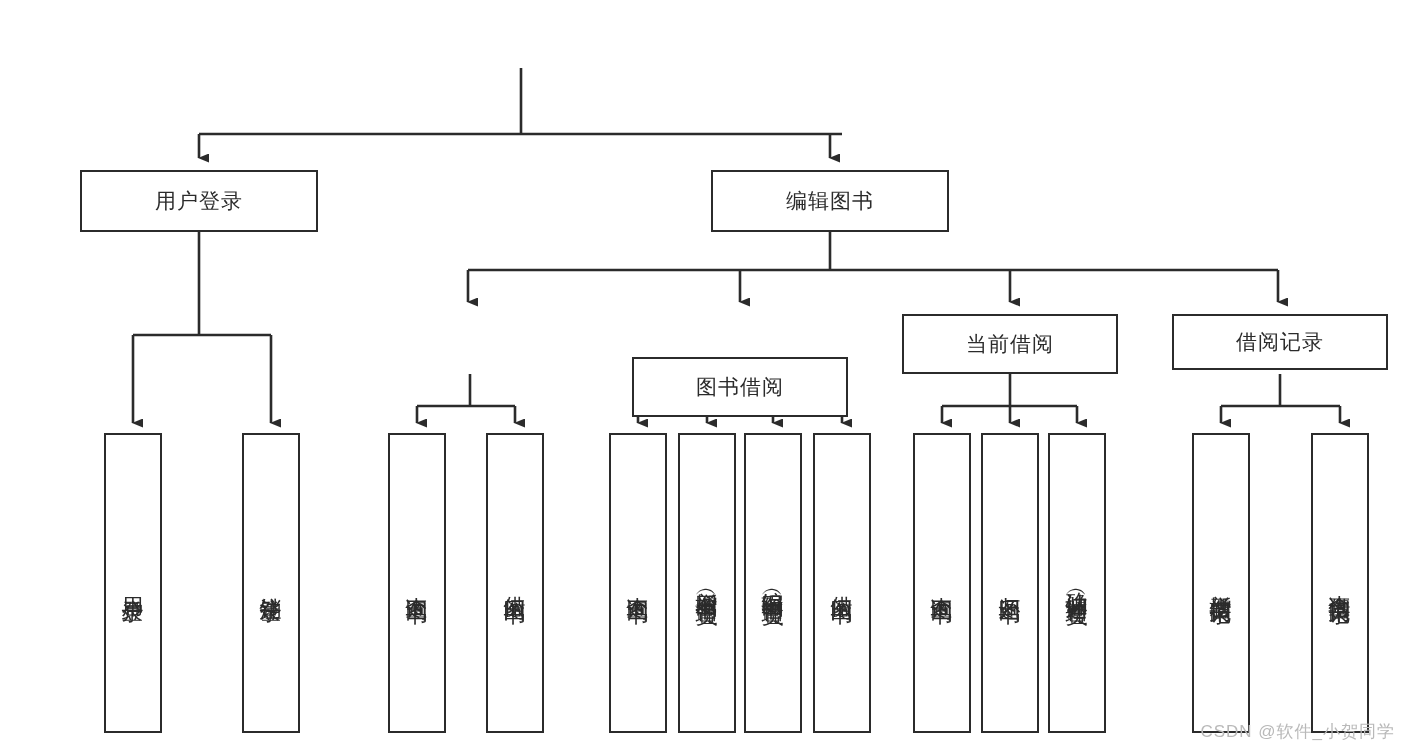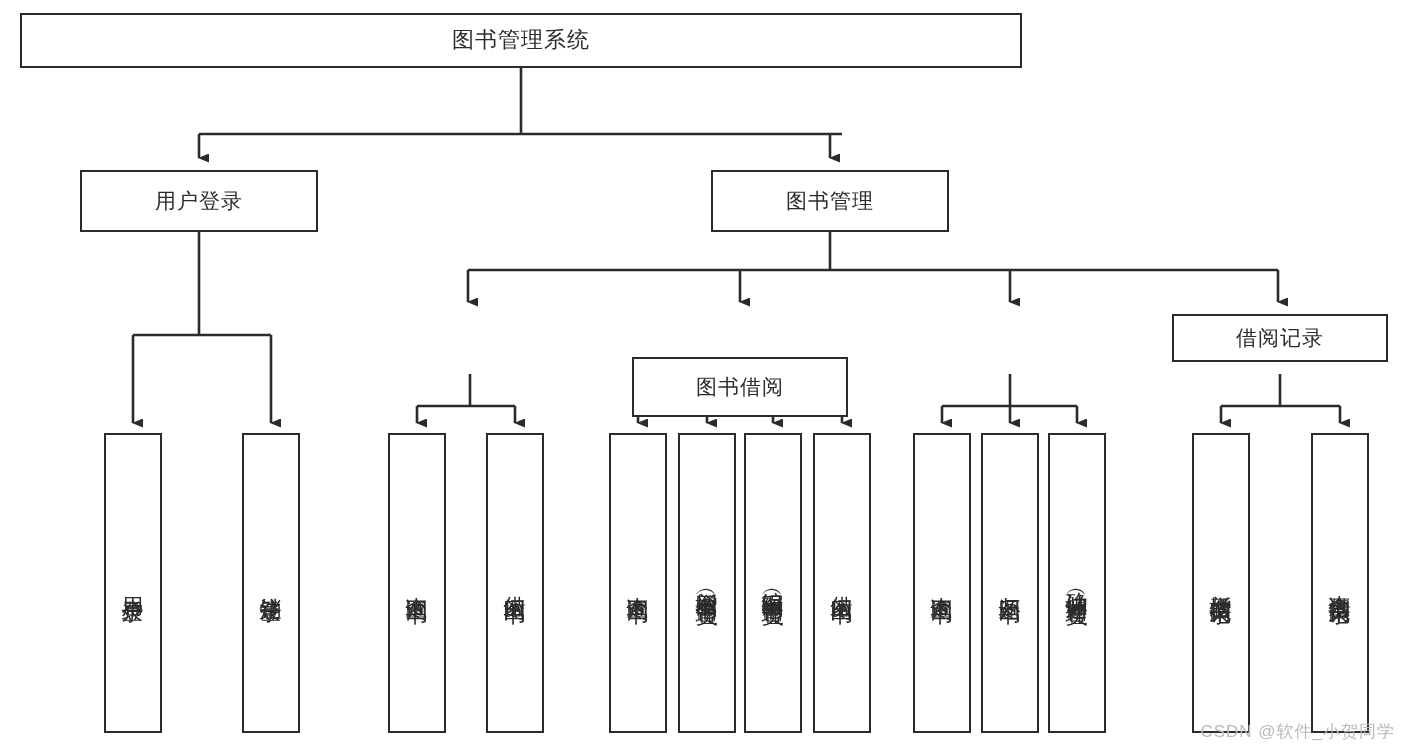--- a/index.html
+++ b/index.html
@@ -120,39 +120,39 @@
       <path d="M1010,406 L1010,423" marker-end="url(#arrow)"></path>
       <path d="M1077,406 L1077,423" marker-end="url(#arrow)"></path>
 
       <path d="M1280,374 L1280,406"></path>
       <path d="M1221,406 L1340,406"></path>
       <path d="M1221,406 L1221,423" marker-end="url(#arrow)"></path>
       <path d="M1340,406 L1340,423" marker-end="url(#arrow)"></path>
     </g>
   </svg>
 
-  <div class="node h root" style="left:20px; top:13px; width:1002px; height:55px;">
-    <span>图书管理系统</span>
-  </div>
 
   <div class="node h" style="left:80px; top:170px; width:238px; height:62px;">
     <span>用户登录</span>
   </div>
 
   <div class="node h" style="left:711px; top:170px; width:238px; height:62px;">
-    <span>图书管理</span>
+    <span>编辑图书</span>
   </div>
 
 
   <div class="node h" style="left:632px; top:314px; width:216px; height:60px;margin-top:43px;">
     <span>图书借阅</span>
   </div>
 
-
-  <div class="node h" style="left:1172px; top:314px; width:216px; height:48px;">
+  <div class="node h" style="left:902px; top:314px; width:216px; height:60px;">
+    <span>当前借阅</span>
+  </div>
+
+  <div class="node h" style="left:1172px; top:314px; width:216px; height:56px;">
     <span>借阅记录</span>
   </div>
 
   <div class="node v" style="left:104px; top:433px; width:58px; height:300px;">
     <span class="vtext">用户登录</span>
   </div>
 
   <div class="node v" style="left:242px; top:433px; width:58px; height:300px;">
     <span class="vtext">注销登录</span>
   </div>

